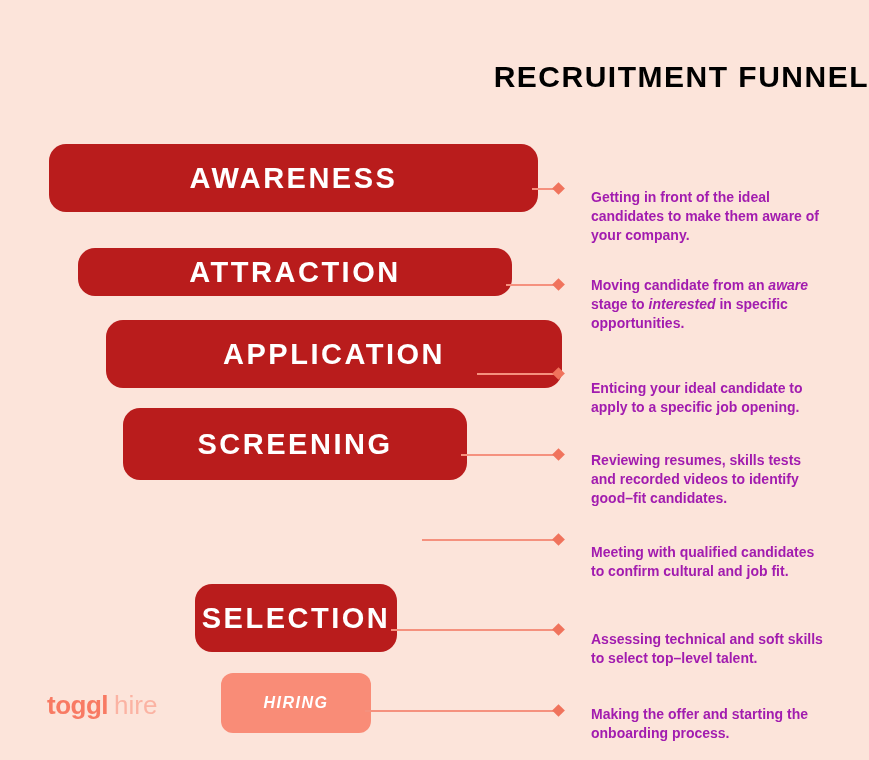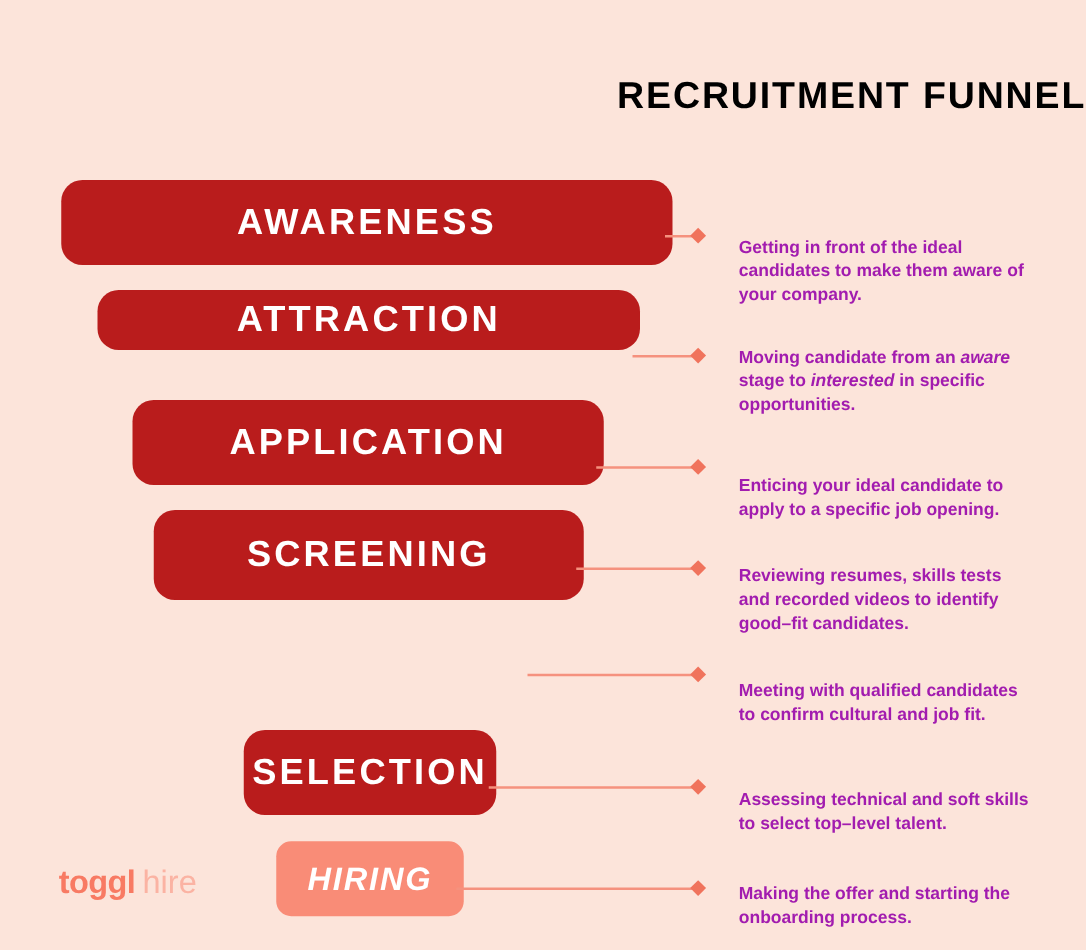--- a/index.html
+++ b/index.html
@@ -19,28 +19,28 @@
   .bar{
     position:absolute;
     background:#b91c1c;
     border-radius:17px;
     display:flex;align-items:center;justify-content:center;
     color:#ffffff;
     font-size:29px;font-weight:700;letter-spacing:2.5px;
     text-align:center;
   }
   .bar.r1{left:49px;top:144px;width:489px;height:68px;}
-  .bar.r2{left:78px;top:232px;width:434px;height:48px;}
-  .bar.r3{left:106px;top:320px;width:377px;height:68px;}
+  .bar.r2{left:78px;top:248px;width:434px;height:48px;}
+  .bar.r3{left:106px;top:320px;width:456px;height:68px;}
   .bar.r4{left:123px;top:408px;width:344px;height:72px;}
   .bar.r5{left:163px;top:496px;width:265px;height:68px;}
   .bar.r6{left:195px;top:584px;width:202px;height:68px;}
   .bar.r7{left:221px;top:673px;width:150px;height:60px;
     background:#f98c77;border-radius:12px;
-    font-size:26px;font-style:italic;letter-spacing:1.5px;}
+    font-size:16px;font-style:italic;letter-spacing:1.5px;}
   .conn{position:absolute;height:2px;background:#f5917e;}
   .conn.r1{left:532px;top:188px;width:24px;}
   .conn.r2{left:506px;top:284px;width:50px;}
   .conn.r3{left:477px;top:373px;width:79px;}
   .conn.r4{left:461px;top:454px;width:95px;}
   .conn.r5{left:422px;top:539px;width:134px;}
   .conn.r6{left:391px;top:629px;width:165px;}
   .conn.r7{left:365px;top:710px;width:191px;}
   .diamond{position:absolute;width:9px;height:9px;background:#f0735c;transform:rotate(45deg);left:554px;}
   .diamond.r1{top:184px;}

